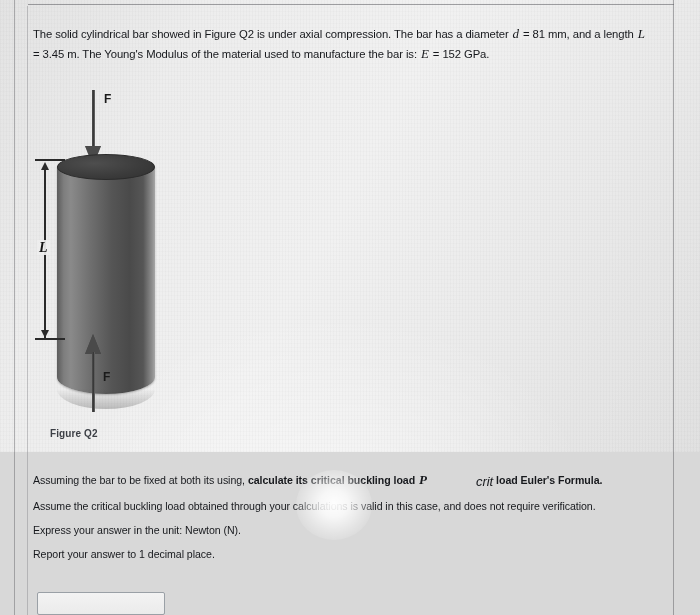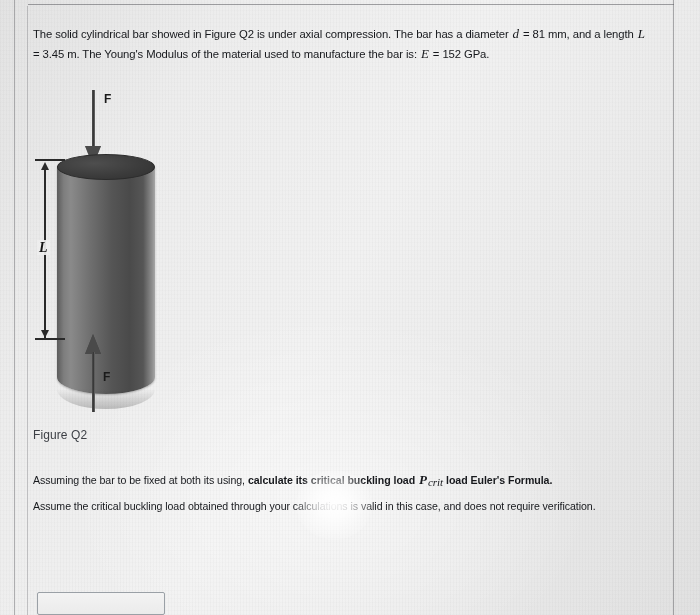--- a/index.html
+++ b/index.html
@@ -11,21 +11,21 @@
     width: 700px;
     height: 615px;
     overflow: hidden;
     font-family: "Liberation Sans", sans-serif;
   }
 
   
   #page {
     position: relative;
     width: 700px;
-    height: 615px;
+    height: 452px;
     background:
       radial-gradient(ellipse 420px 300px at 330px 500px, rgba(255,255,255,0.55) 0%, rgba(255,255,255,0) 62%),
       linear-gradient(118deg, #e2e2e2 0%, #ededed 22%, #f1f1f1 48%, #eaeaea 74%, #e0e0e0 100%);
   }
   
   #page::before {
     content: "";
     position: absolute;
     inset: 0;
     background-image:
@@ -226,46 +226,48 @@
     font-weight: bold;
     font-size: 14px;
     color: #141414;
     background: linear-gradient(180deg, rgba(238,238,238,0.92), rgba(238,238,238,0.92));
     padding: 2px 2px;
     line-height: 11px;
   }
 
   .fig-caption {
     position: absolute;
-    left: 33px;
+    left: 50px;
     top: 428px;
-    font-size: 12px;
+    font-size: 10px;
     color: #3c3f45;
     letter-spacing: 0.1px;
+    font-weight: bold;
   }
 
   
   .task {
     position: absolute;
     left: 33px;
     top: 468px;
     width: 610px;
     font-size: 10.6px;
     line-height: 24px;
     color: #17191d;
     letter-spacing: -0.05px;
   }
   .task p { margin: 0; }
   .b { font-weight: bold; }
   .sub {
-    font-family: Liberation Serif, serif;
+    font-family: Liberation Sans, sans-serif;
     font-style: italic;
-    font-size: 11px;
+    font-size: 13px;
     vertical-align: -2px;
     letter-spacing: 0;
+    margin-left: 48px;
   }
 
   
   .glare {
     position: absolute;
     left: 296px; top: 470px;
     width: 76px; height: 70px;
     border-radius: 50%;
     background: radial-gradient(ellipse at 50% 48%, rgba(255,255,255,0.97) 0%, rgba(255,255,255,0.80) 26%, rgba(255,255,255,0.30) 58%, rgba(255,255,255,0) 80%);
     pointer-events: none;
@@ -324,19 +326,21 @@
     <div class="dim-head-up"></div>
     <div class="dim-head-down"></div>
     <div class="dim-label">L</div>
   </div>
 
   <div class="fig-caption">Figure Q2</div>
 
   <div class="task">
     <p><span>Assuming the bar to be fixed at both its using, </span><span class="b">calculate its critical buckling load </span><span class="mvar b">P</span><span class="sub">crit</span><span class="b"> load Euler's Formula.</span></p>
     <p>Assume the critical buckling load obtained through your calculations is valid in this case, and does not require verification.</p>
+    <p>Express your answer in the unit: Newton (N).</p>
+    <p>Report your answer to 1 decimal place.</p>
   </div>
 
   <div class="glare"></div>
 
   <input class="answer-input" type="text" placeholder="" style="">
 
 </div>
 
 </body></html>

